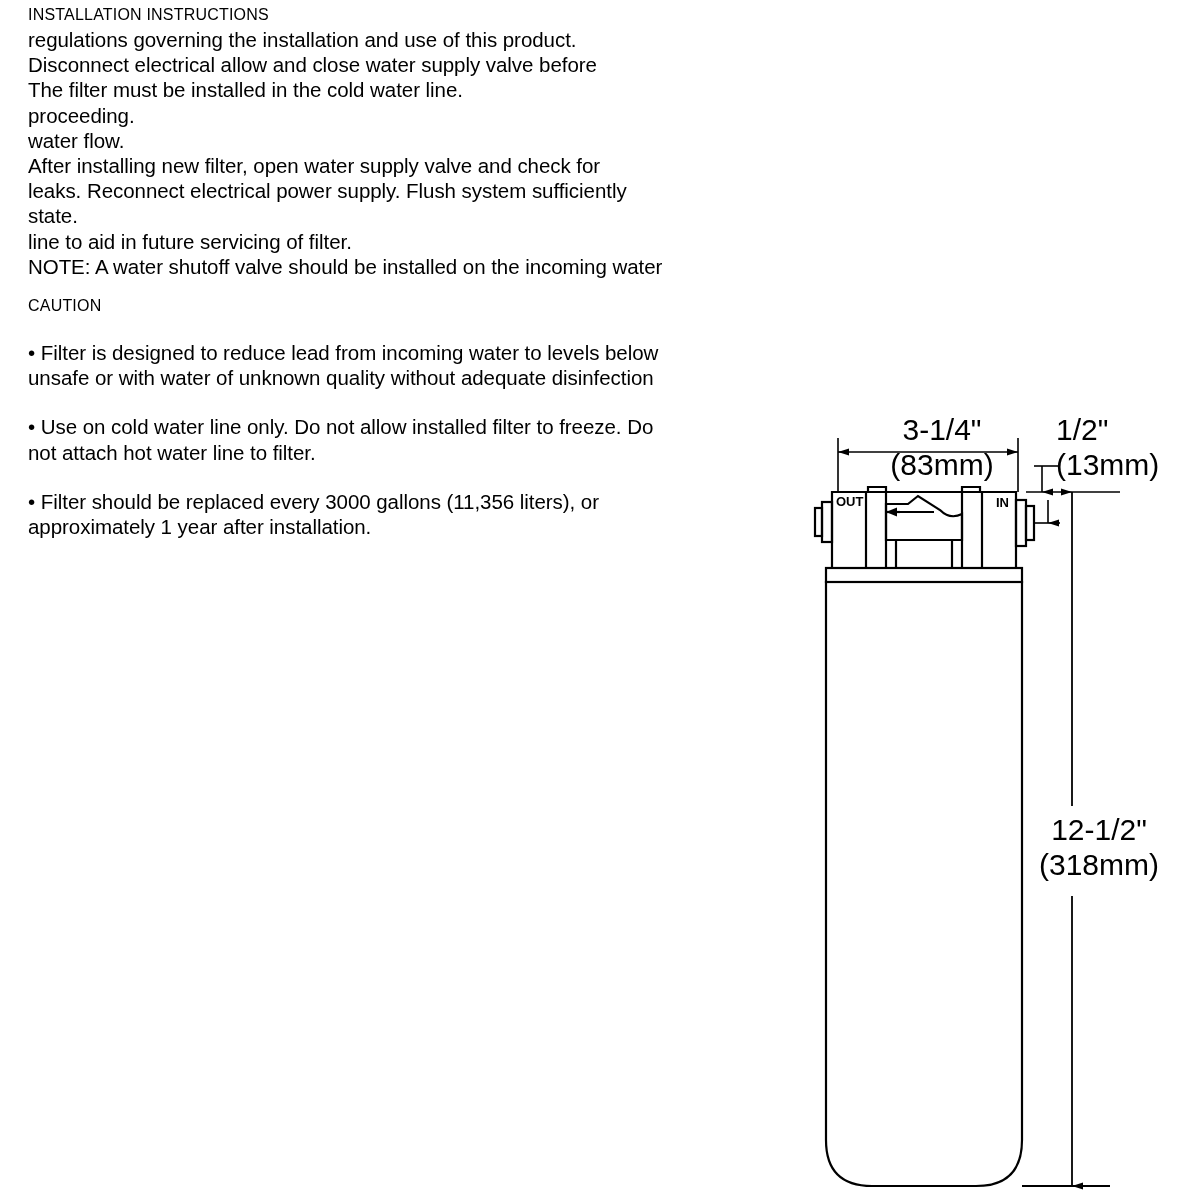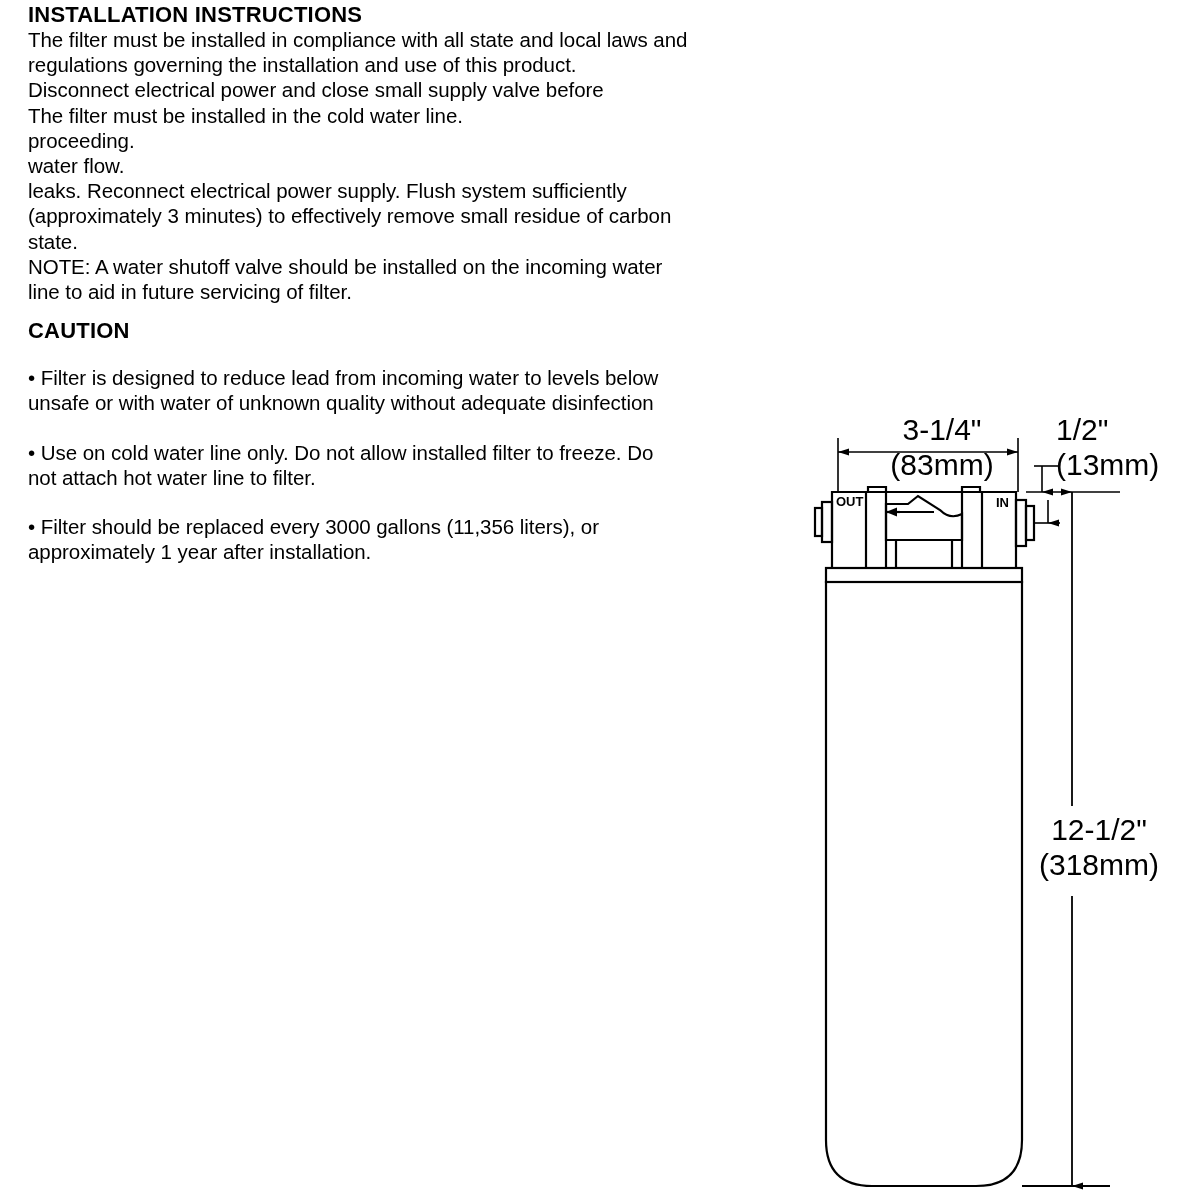--- a/index.html
+++ b/index.html
@@ -20,22 +20,22 @@
 
   
   #text-column {
     position: absolute;
     left: 28px;
     top: 2px;
     width: 716px;
   }
 
   .section-heading {
-    font-size: 22px;
-    font-weight: bold;
+    font-size: 16px;
+    font-weight: normal;
     line-height: 25px;
     letter-spacing: 0.2px;
     margin: 0;
     white-space: nowrap;
   }
 
   .body-line {
     font-size: 20.5px;
     line-height: 25.2px;
     margin: 0;
@@ -75,31 +75,30 @@
 </style>
 </head>
 <body>
 
 <div id="page">
 
   <div id="text-column">
 
     <h1 class="section-heading">INSTALLATION INSTRUCTIONS</h1>
 
-    <p class="body-line">The filter must be installed in compliance with all state and local laws and</p>
     <p class="body-line">regulations governing the installation and use of this product.</p>
-    <p class="body-line">Disconnect electrical power and close small supply valve before</p>
+    <p class="body-line">Disconnect electrical allow and close water supply valve before</p>
     <p class="body-line">The filter must be installed in the cold water line.</p>
     <p class="body-line">proceeding.</p>
     <p class="body-line">water flow.</p>
+    <p class="body-line">After installing new filter, open water supply valve and check for</p>
     <p class="body-line">leaks. Reconnect electrical power supply. Flush system sufficiently</p>
-    <p class="body-line">(approximately 3 minutes) to effectively remove small residue of carbon</p>
     <p class="body-line">state.</p>
+    <p class="body-line">line to aid in future servicing of filter.</p>
     <p class="body-line">NOTE: A water shutoff valve should be installed on the incoming water</p>
-    <p class="body-line">line to aid in future servicing of filter.</p>
 
     <div class="gap-before-caution"></div>
 
     <h2 class="section-heading">CAUTION</h2>
 
     <div class="gap-after-caution"></div>
 
     <div>
       <p class="body-line">• Filter is designed to reduce lead from incoming water to levels below</p>
       <p class="body-line">unsafe or with water of unknown quality without adequate disinfection</p>

